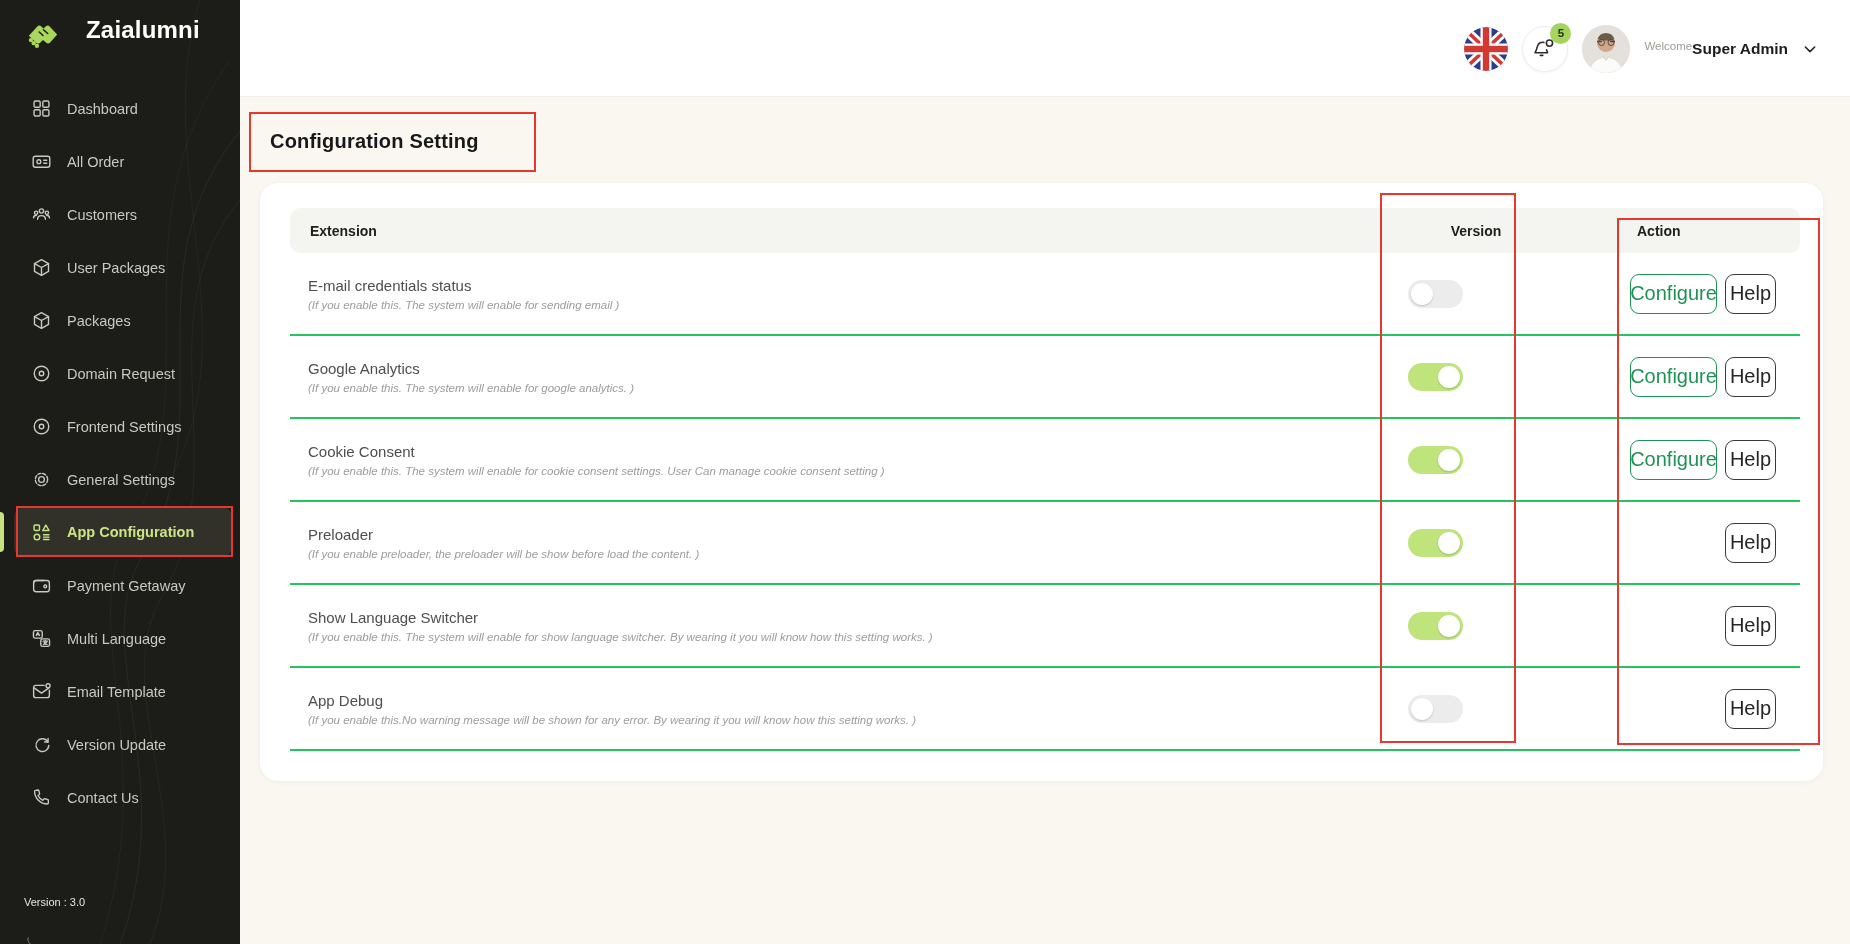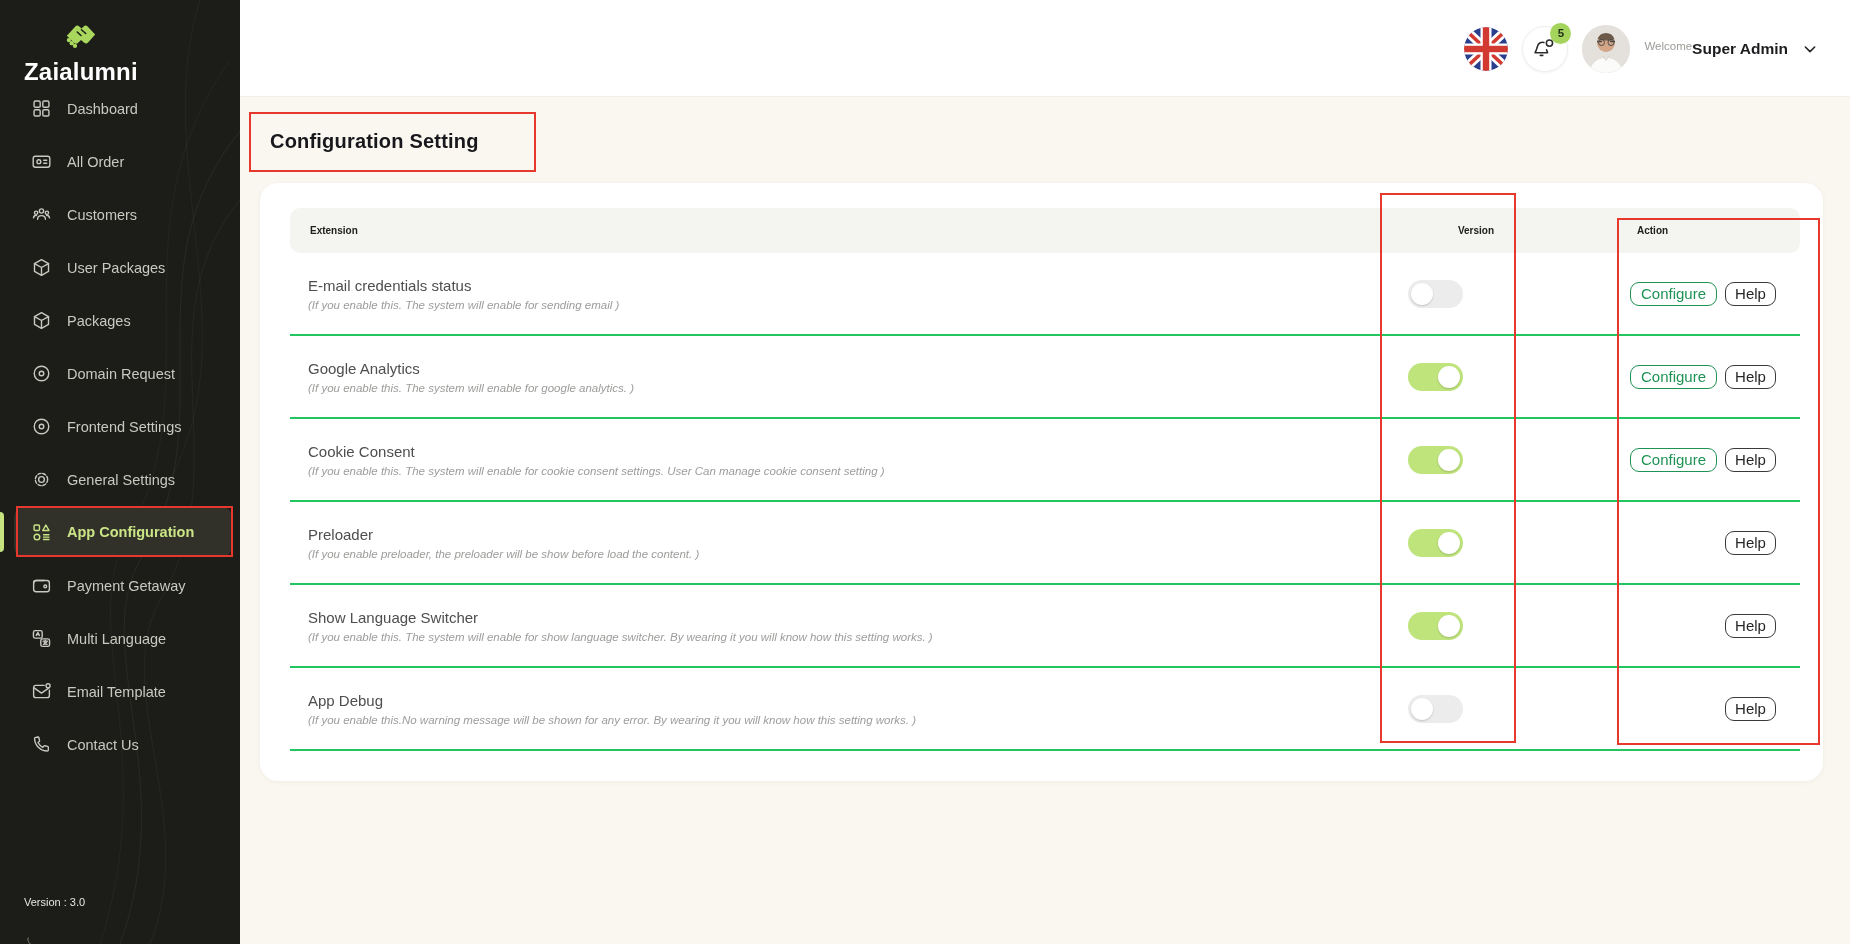--- a/index.html
+++ b/index.html
@@ -4,21 +4,21 @@
 <style>
   * { margin:0; padding:0; box-sizing:border-box; }
   html,body { width:1850px; height:944px; }
   body { font-family:"Liberation Sans", sans-serif; overflow:hidden; }
 
   .screen { position:relative; width:1850px; height:944px; background:#faf7f1; overflow:hidden; }
 
   
   .sidebar { position:absolute; left:0; top:0; width:240px; height:944px; background:#1c1c18; color:#cfcfc7; z-index:5; }
   .waves { position:absolute; inset:0; pointer-events:none; }
-  .logo { position:absolute; left:24px; top:16px; display:flex; align-items:center; gap:8px;flex-direction:column; }
+  .logo { position:absolute; left:24px; top:16px; display:flex; gap:24px; }
   .logo-text { color:#ffffff; font-size:24px; font-weight:bold; letter-spacing:.2px; }
   .nav { position:absolute; left:0; top:82px; width:240px; }
   .nav-item { height:53px; display:flex; align-items:center; gap:15px; padding:0 16px; margin:0 8px 0 14px; border-radius:10px; cursor:pointer; color:#c9c9c1; font-size:14.5px; position:relative; }
   .nav-item .nav-icon { width:22px; height:22px; display:flex; align-items:center; justify-content:center; flex:0 0 22px; }
   .nav-item svg { width:21px; height:21px; }
   .nav-item.active { background:#31312a; color:#cbe586; height:50px; margin-top:1px; margin-bottom:2px;font-weight:bold; }
   .green-indicator { position:absolute; left:0; top:512px; width:4px; height:40px; background:#c6e37f; border-radius:0 4px 4px 0; }
   .version-text { position:absolute; left:24px; top:896px; font-size:11px; color:#e5e5e5; }
   .cut-icon { position:absolute; left:22px; top:934px; color:#82827a; }
 
@@ -32,37 +32,37 @@
   .welcome-block { display:flex; flex-direction:row; line-height:1.25; }
   .welcome-label { font-size:11.5px; color:#9b9b96; }
   .user-name { font-size:15.5px; color:#1d1d20; font-weight:bold; }
   .chevron { display:flex; align-items:center; cursor:pointer; color:#2a2a2e; }
 
   
   .content { position:absolute; left:240px; top:97px; width:1610px; height:847px; background:#faf7f1; }
   .page-title { position:absolute; left:30px; top:33px; font-size:20px; font-weight:bold; color:#17171c; letter-spacing:.2px; }
   .card { position:absolute; left:20px; top:86px; width:1563px; height:598px; background:#ffffff; border-radius:18px; box-shadow:0 1px 5px rgba(40,35,20,.05); }
   .thead { position:absolute; left:30px; top:25px; width:1510px; height:45px; background:#f4f4f1; border-radius:10px; }
-  .th { position:absolute; top:0; height:45px; display:flex; align-items:center; font-size:10px; font-weight:bold; color:#20201f; }
+  .th { position:absolute; top:0; height:45px; display:flex; align-items:center; font-size:14px; font-weight:bold; color:#20201f; }
   .th-extension { left:20px; }
   .th-status { left:1146px; width:80px; justify-content:center; }
   .th-action { left:1347px; }
   .rows { position:absolute; left:30px; top:70px; width:1510px; }
   .trow { position:relative; height:83px; border-bottom:2px solid #22c55e; }
   .row-text { position:absolute; left:18px; top:50%; transform:translateY(-50%); }
   .row-title { font-size:15px; color:#4e4e4e; }
   .row-sub { font-size:11.5px; font-style:italic; color:#9c9c9a; margin-top:5px; }
   .toggle { position:absolute; left:1118px; top:50%; transform:translateY(-50%); width:55px; height:28px; border-radius:14px; cursor:pointer; }
   .toggle .knob { position:absolute; top:3px; width:22px; height:22px; border-radius:50%; background:#ffffff; box-shadow:0 1px 2px rgba(0,0,0,.18); }
   .toggle.on { background:#bfe47c; }
   .toggle.on .knob { right:3px; }
   .toggle.off { background:#ececec; }
   .toggle.off .knob { left:3px; }
   .row-actions { position:absolute; right:24px; top:50%; transform:translateY(-50%); display:flex; gap:8px; }
-  .btn { height:24px; border-radius:9px; background:#ffffff; font-size:15px; display:flex; align-items:center; justify-content:center; cursor:pointer; font-family:"Liberation Sans", sans-serif; }
+  .btn { height:40px; border-radius:9px; background:#ffffff; font-size:20px; display:flex; align-items:center; justify-content:center; cursor:pointer; font-family:"Liberation Sans", sans-serif; }
   .btn-configure { width:87px; border:1.5px solid #1f9254; color:#1f9254; }
   .btn-help { width:51px; border:1.5px solid #3a3a3a; color:#262626; }
 
   
   .anno { position:absolute; border:2px solid #e6382c; pointer-events:none; z-index:40; }
   .anno-title { left:249px; top:112px; width:287px; height:60px; }
   .anno-status { left:1380px; top:193px; width:136px; height:550px; }
   .anno-action { left:1617px; top:218px; width:203px; height:527px; }
   .anno-sidebar { left:16px; top:506px; width:217px; height:51px; }
 </style>
@@ -205,20 +205,29 @@
         </div>
         <div class="nav-item">
           <span class="nav-icon">
             <svg viewBox="0 0 24 24">
               <path d="M21 10.5 V16.5 c0 1.4-1.1 2.5-2.5 2.5 h-13 C4.1 19 3 17.9 3 16.5 v-9 C3 6.1 4.1 5 5.5 5 H15" fill="none" stroke="currentColor" stroke-width="1.6" stroke-linecap="round" stroke-linejoin="round"></path>
               <path d="M3.5 7.8 l8.5 6 8.5-6" fill="none" stroke="currentColor" stroke-width="1.6" stroke-linecap="round" stroke-linejoin="round"></path>
               <circle cx="19.5" cy="5.5" r="2.3" fill="none" stroke="currentColor" stroke-width="1.6" stroke-linecap="round" stroke-linejoin="round"></circle>
             </svg>
           </span>
           <span class="nav-label">Email Template</span>
+        </div>
+        <div class="nav-item">
+          <span class="nav-icon">
+            <svg viewBox="0 0 24 24">
+              <path d="M19.5 5.2 v4 h-4" fill="none" stroke="currentColor" stroke-width="1.6" stroke-linecap="round" stroke-linejoin="round"></path>
+              <path d="M19.4 9.2 A7.3 7.3 0 1 0 20.3 13" fill="none" stroke="currentColor" stroke-width="1.6" stroke-linecap="round" stroke-linejoin="round"></path>
+            </svg>
+          </span>
+          <span class="nav-label">Version Update</span>
         </div>
         <div class="nav-item">
           <span class="nav-icon">
             <svg viewBox="0 0 24 24">
               <path d="M5.2 3.8 c-.6 0-1.1.5-1.1 1.1 0 8 6.6 14.5 14.6 14.5 .6 0 1.1-.5 1.1-1.1 v-3 c0-.5-.4-1-.9-1.1 l-3.2-.8 c-.4-.1-.9.1-1.1.4 l-1.1 1.4 a12.4 12.4 0 0 1-5.5-5.5 l1.4-1.1 c.3-.3.5-.7.4-1.1 l-.8-3.2 c-.1-.5-.6-.9-1.1-.9 Z" fill="none" stroke="currentColor" stroke-width="1.6" stroke-linecap="round" stroke-linejoin="round"></path>
             </svg>
           </span>
           <span class="nav-label">Contact Us</span>
         </div>
       </nav>

